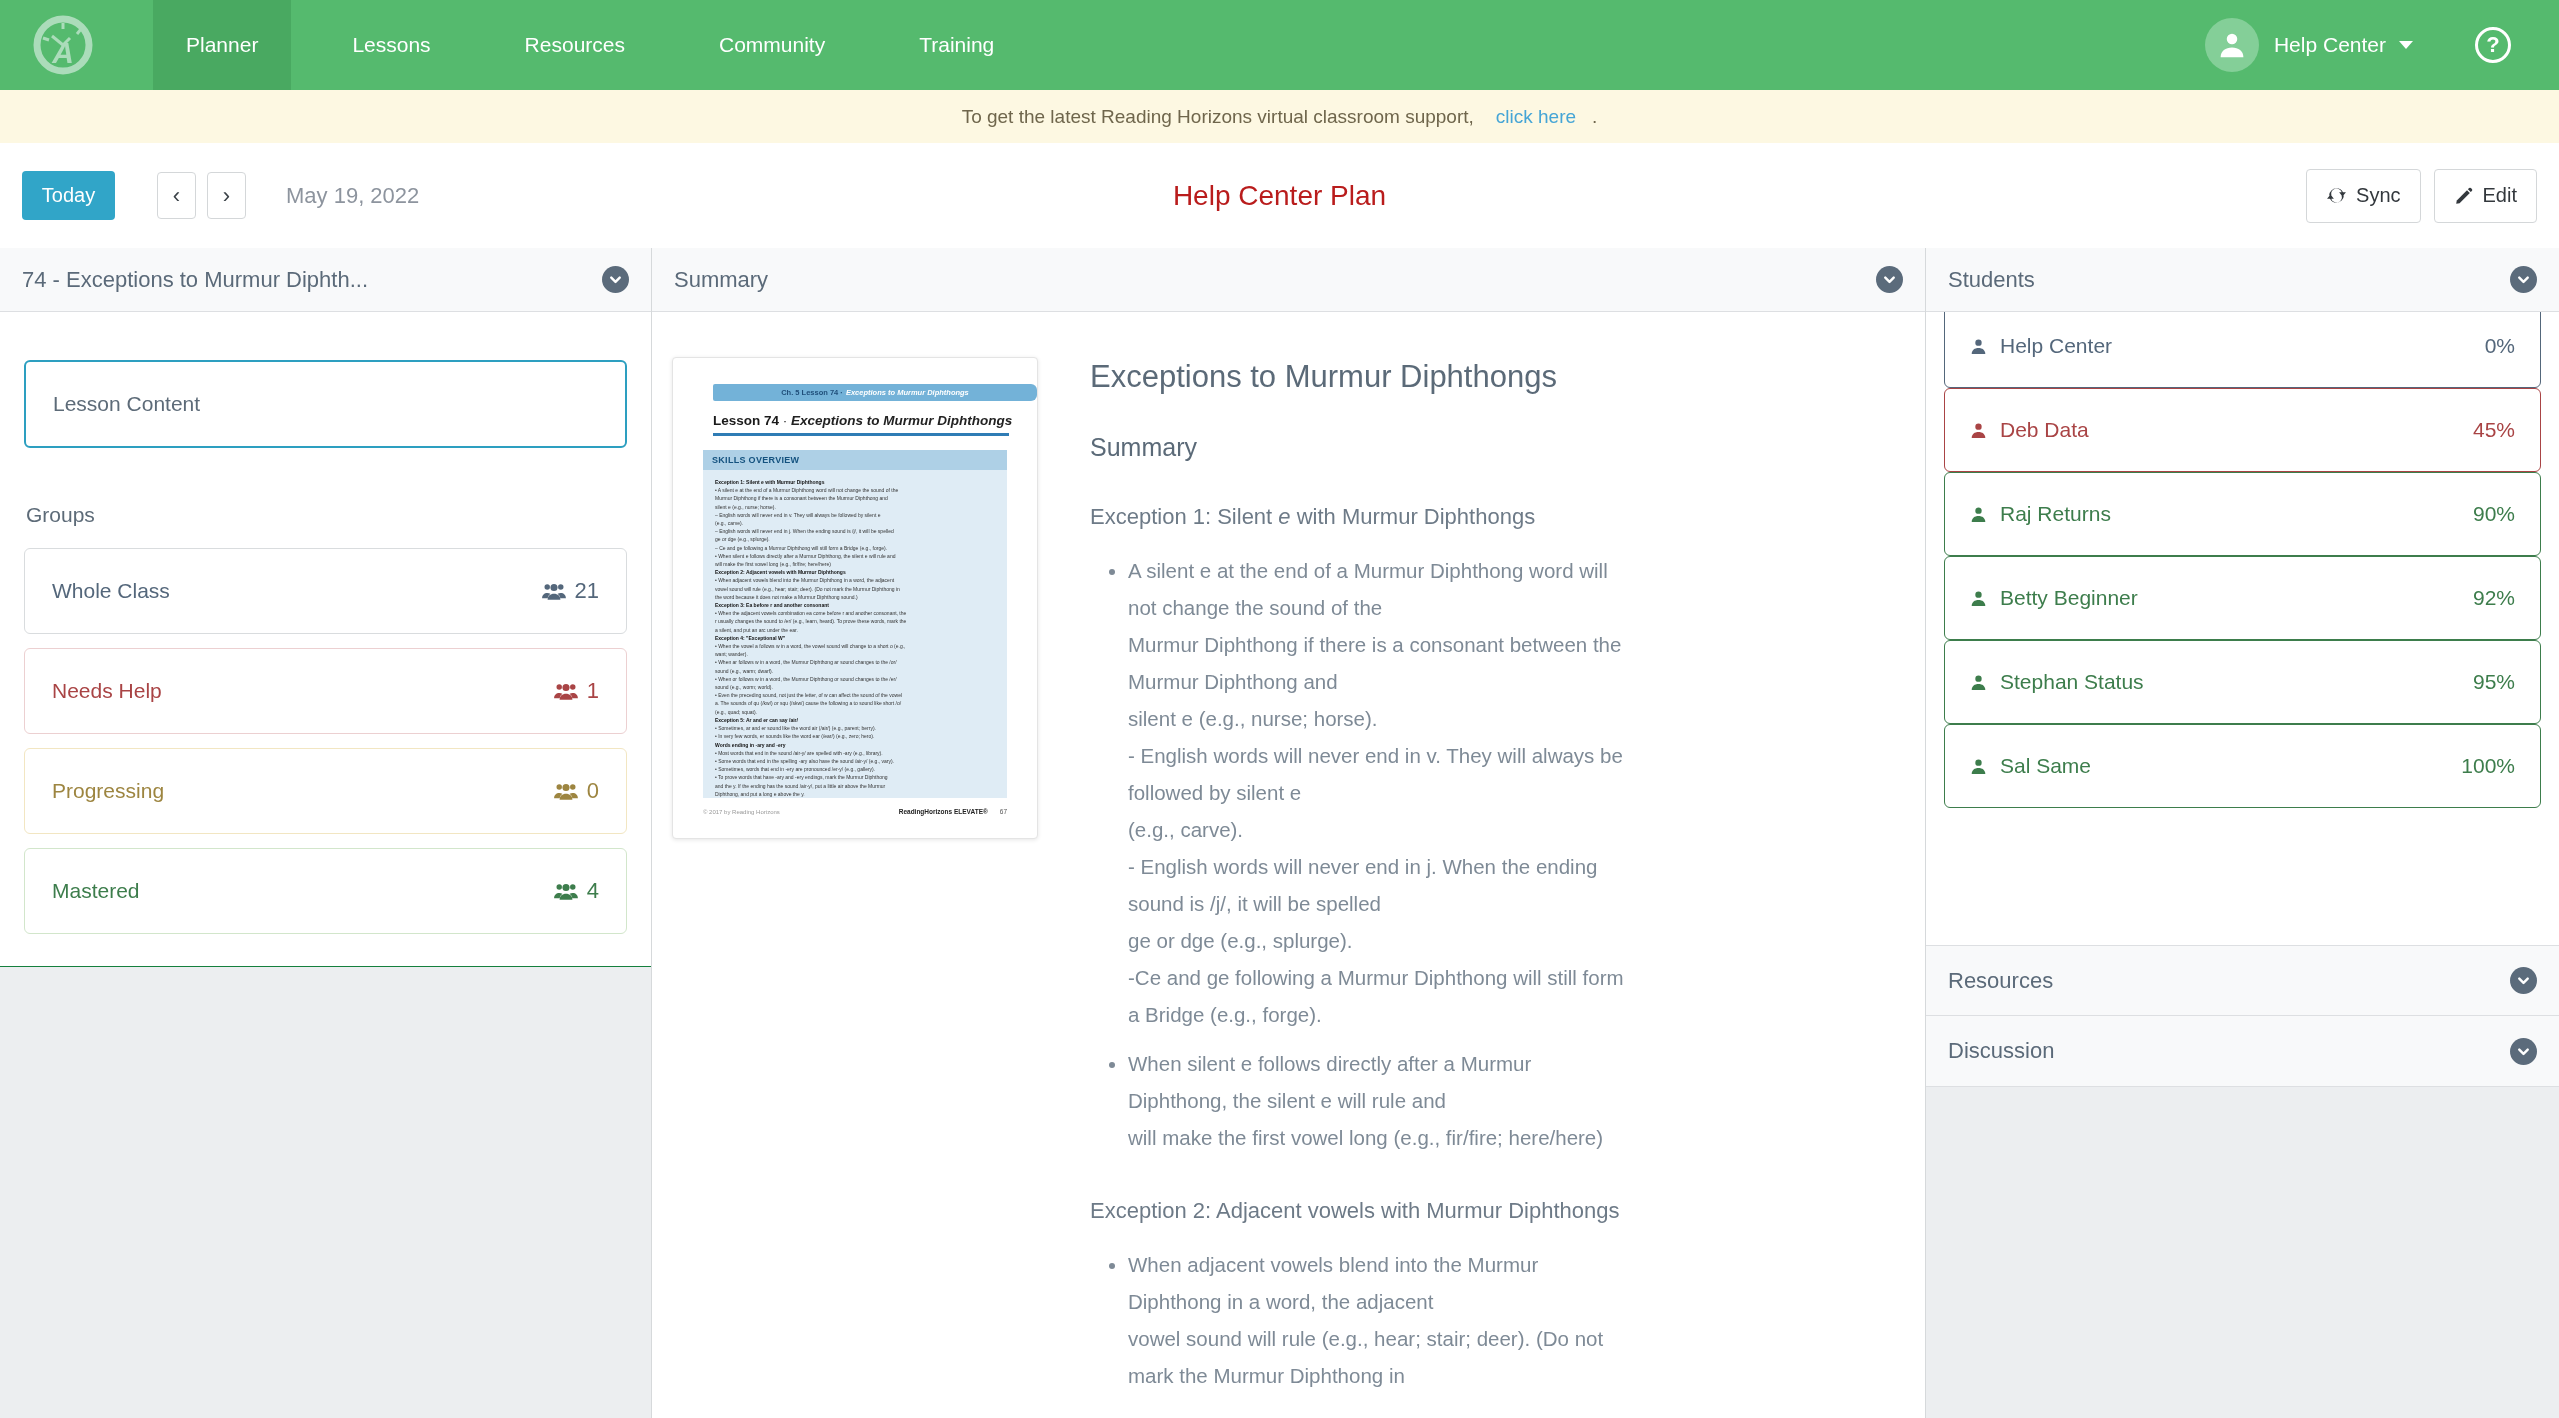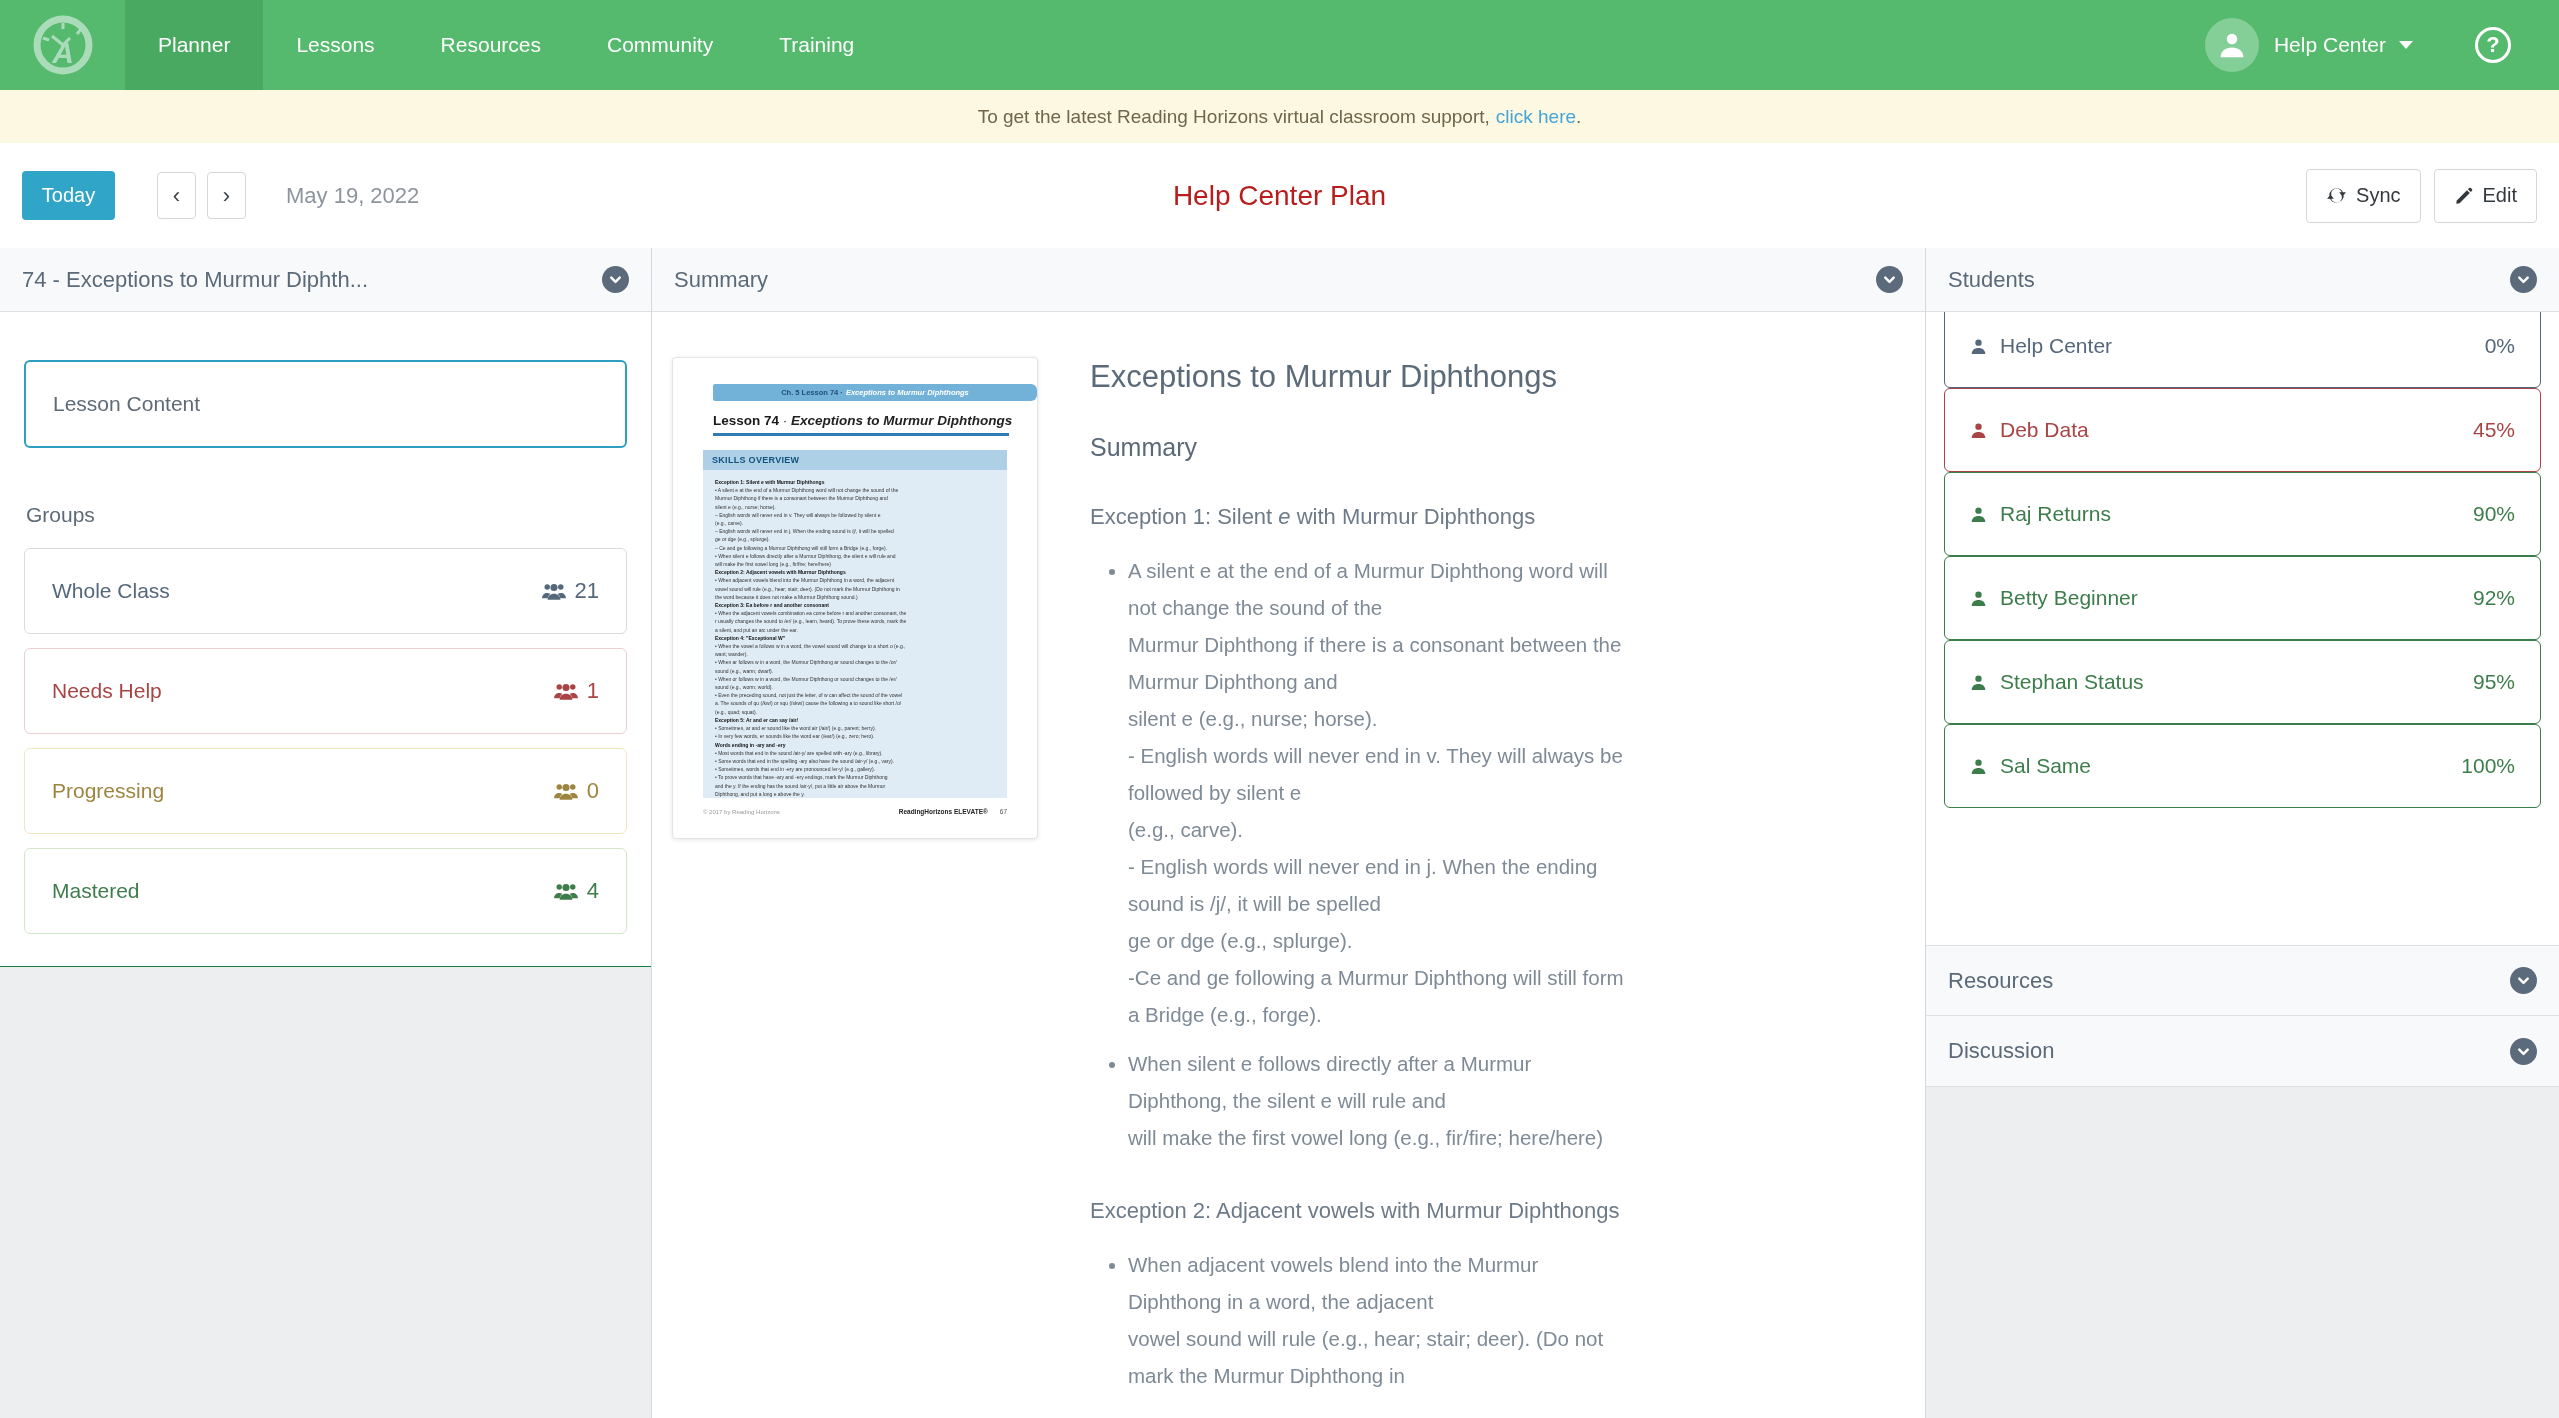--- a/index.html
+++ b/index.html
@@ -3,30 +3,30 @@
 <meta charset="utf-8">
 <style>
   *{box-sizing:border-box;margin:0;padding:0;}
   html,body{width:2559px;height:1418px;overflow:hidden;}
   body{font-family:"Liberation Sans",sans-serif;background:#eceef0;}
 
   
   .navbar{height:90px;background:#55ba6e;display:flex;align-items:stretch;}
   .logo{width:125px;display:flex;align-items:center;justify-content:center;cursor:pointer;}
   .nav-tabs{display:flex;}
-  .nav-tab{display:flex;align-items:center;padding:4px 33px;color:#fff;font-size:21px;cursor:pointer;}
+  .nav-tab{display:flex;align-items:center;padding:4px 33px;color:#fff;font-size:21px;cursor:pointer;margin-left:28px;}
   .nav-tab.active{background:#49a961;}
   .nav-right{margin-left:auto;display:flex;align-items:center;padding-right:48px;}
   .avatar{width:54px;height:54px;border-radius:50%;background:#84cf98;display:flex;align-items:center;justify-content:center;cursor:pointer;}
   .user-name{color:#fff;font-size:21px;margin:0 13px 0 15px;cursor:pointer;}
   .caret{width:0;height:0;border-left:7px solid transparent;border-right:7px solid transparent;border-top:8px solid #fff;cursor:pointer;}
   .help-circle{width:36px;height:36px;border:3px solid #fff;border-radius:50%;color:#fff;font-weight:bold;font-size:22px;display:flex;align-items:center;justify-content:center;margin-left:62px;cursor:pointer;}
 
   
-  .notice{height:53px;background:#fdf8e2;display:flex;align-items:center;justify-content:center;font-size:19px;color:#6f664c;}
+  .notice{height:53px;background:#fdf8e2;display:flex;align-items:center;justify-content:center;font-size:19px;color:#6f664c;gap:16px;}
   .notice-link{color:#45a5d6;cursor:pointer;margin-left:6px;}
 
   
   .toolbar{height:105px;background:#fff;display:flex;align-items:center;padding:0 22px;position:relative;}
   .btn-today{background:#31a5c8;color:#fff;font-size:20px;border:none;border-radius:4px;width:93px;height:49px;cursor:pointer;font-family:inherit;}
   .step-group{margin-left:42px;display:flex;gap:11px;}
   .btn-step{width:39px;height:47px;background:#fff;border:1px solid #d4d7d9;border-radius:4px;color:#3b4248;font-size:22px;cursor:pointer;font-family:inherit;line-height:1;}
   .toolbar-date{margin-left:40px;font-size:22px;color:#8d949e;}
   .toolbar-title{position:absolute;left:50%;transform:translateX(-50%);font-size:28px;color:#b91c1c;}
   .toolbar-actions{margin-left:auto;display:flex;gap:13px;}

